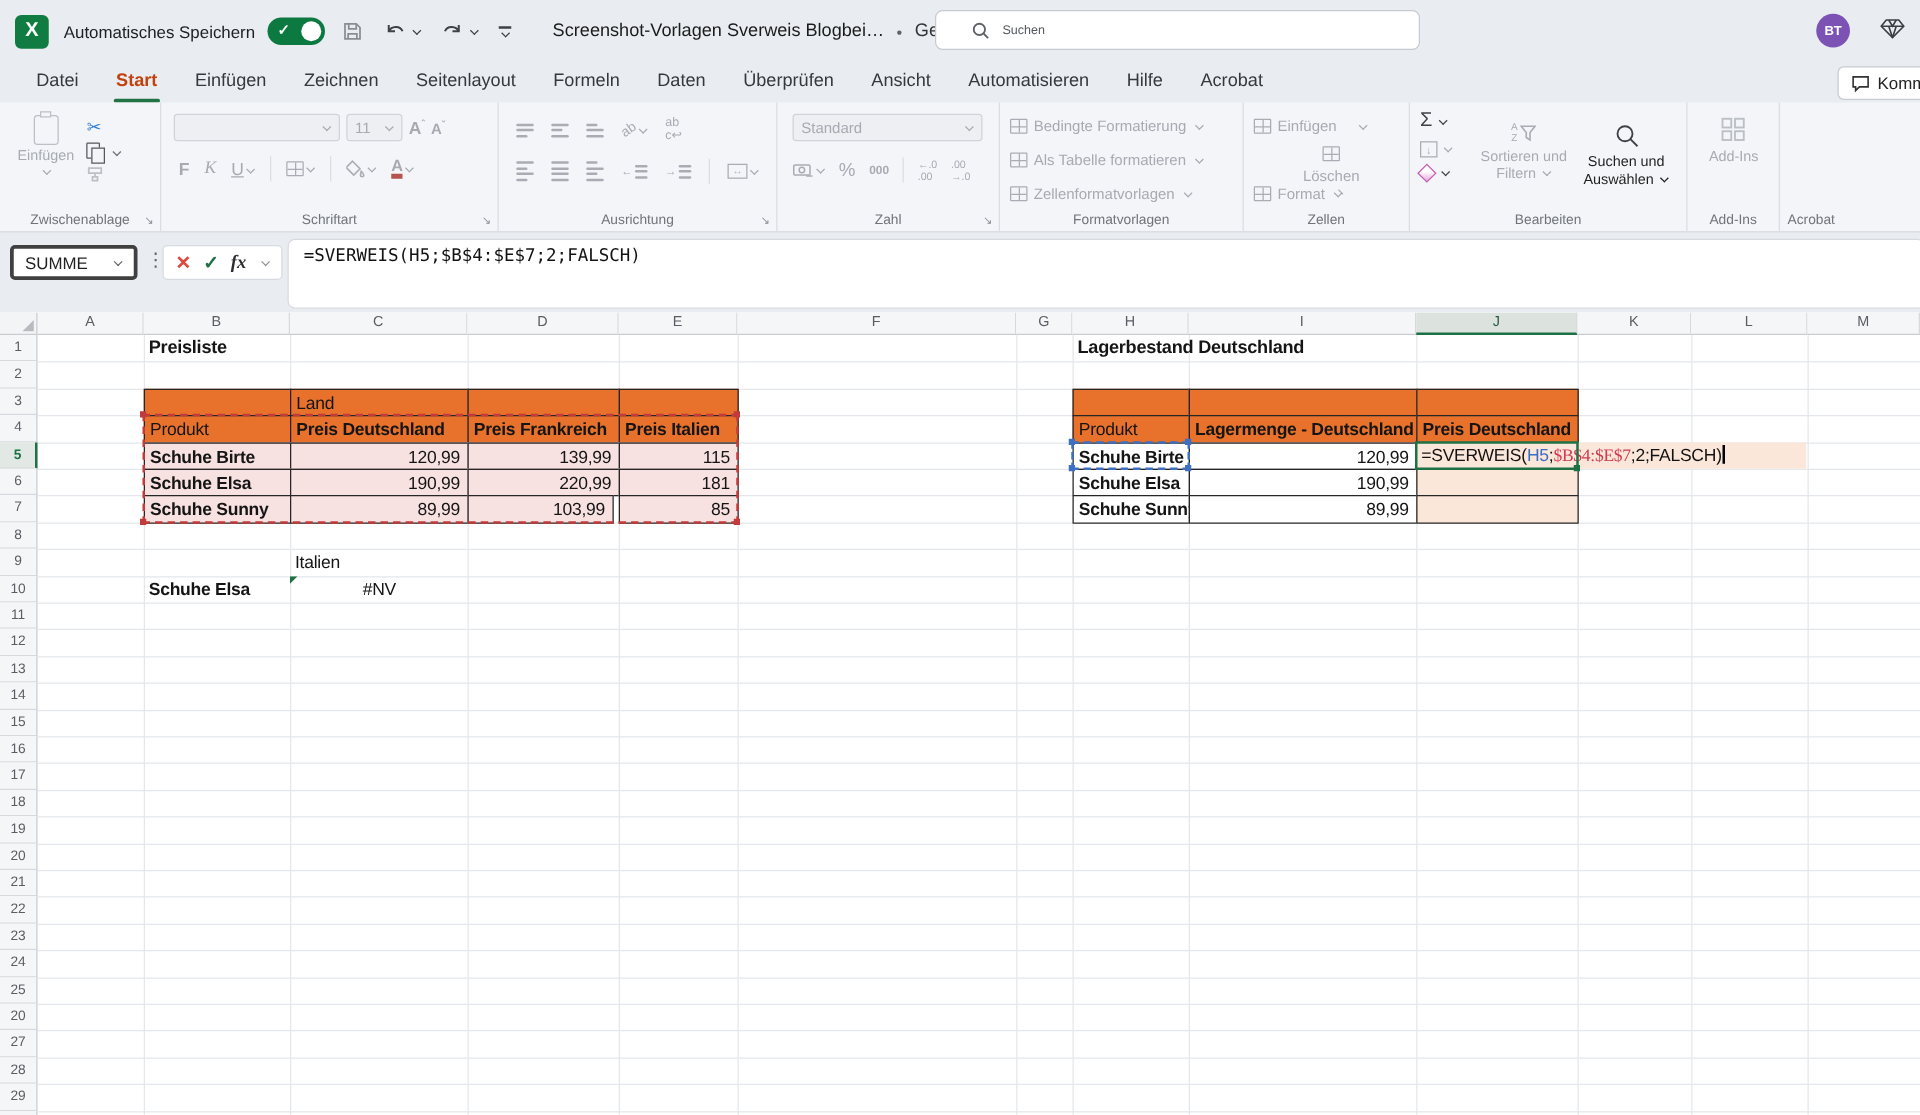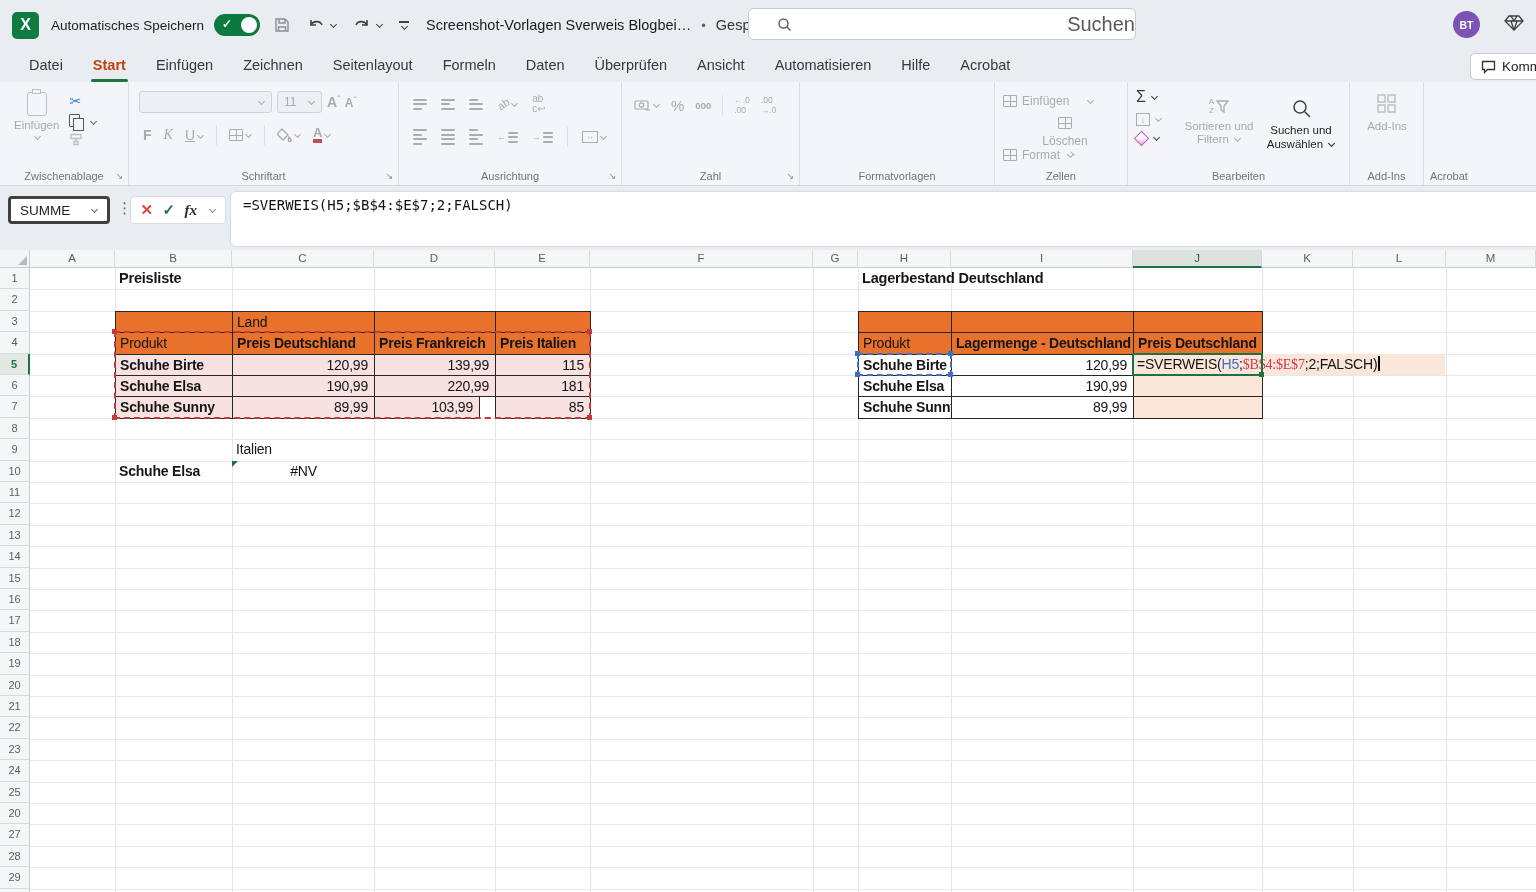--- a/index.html
+++ b/index.html
@@ -11,24 +11,24 @@
   .autosave-label { font-size:13.5px; color:#202124; margin-left:2px; }
   .toggle { width:46px; height:22px; border-radius:11px; background:#0C7A40; position:relative; cursor:pointer; flex:0 0 auto; }
   .toggle .tick { position:absolute; left:8px; top:3px; color:#fff; font-size:12px; font-weight:700; }
   .toggle .knob { position:absolute; right:3px; top:3px; width:16px; height:16px; border-radius:50%; background:#fff; }
   .qbtn { display:inline-flex; align-items:center; gap:3px; color:#3E4145; padding:2px 3px; }
   .qbtn svg { display:block; }
   .chv { display:inline-block; width:5px; height:5px; border-right:1.4px solid currentColor; border-bottom:1.4px solid currentColor; transform:rotate(45deg); margin:0 1px 2px 3px; }
   .custom { flex-direction:column; gap:1px; }
   .custom .bar { width:10px; height:2px; background:#3E4145; display:block; }
   .custom .chv { margin:0; }
-  .doctitle { font-size:14.5px; color:#1b1b1b; margin-left:4px; white-space:nowrap; }
+  .doctitle { font-size:14.5px; color:#1b1b1b; margin-left:20px; white-space:nowrap; }
   .titledot { color:#5f6368; font-size:13px; }
   .saved { font-size:14.5px; color:#333; display:inline-flex; align-items:center; }
-  .searchbox { position:absolute; left:748px; top:8px; width:388px; height:32px; background:#FFFFFF; border:1px solid #C6CBD1; border-radius:6px; display:flex; align-items:center; gap:10px; padding-left:28px; font-size:20px; color:#55595e;justify-content:space-between; }
+  .searchbox { position:absolute; left:748px; top:8px; width:388px; height:32px; background:#FFFFFF; border:1px solid #C6CBD1; border-radius:6px; display:flex; align-items:center; gap:10px; padding-left:28px; font-size:10px; color:#55595e; }
   .avatar { position:absolute; left:1453px; top:11px; width:27px; height:27px; border-radius:50%; background:#7C52B5; color:#fff; font-size:10.5px; font-weight:700; display:flex; align-items:center; justify-content:center; }
   .gem { position:absolute; left:1504px; top:14px; color:#3c3f43; }
 
   
   .tabrow { position:absolute; left:0; top:50px; width:1536px; height:32px; background:#E9EDF2; }
   .tabs { display:flex; height:32px; padding-left:14px; }
   .tab { padding:0 15px; line-height:30px; font-size:14.5px; color:#35383c; position:relative; cursor:pointer; white-space:nowrap; }
   .tab.active { color:#c2410c; font-weight:700; }
   .tab.active::after { content:""; position:absolute; left:13px; right:13px; bottom:0; height:3px; border-radius:2px; background:#217346; }
   .comments-btn { position:absolute; left:1470px; top:3px; height:27px; width:130px; background:#fff; border:1px solid #C6CBD1; border-radius:5px; display:flex; align-items:center; gap:6px; padding:0 10px; font-size:13.5px; color:#222; overflow:hidden; white-space:nowrap; }
@@ -305,40 +305,63 @@
       <span style="display:inline-flex;align-items:center;">
           <span style="width:16px;height:12px;border:1.3px solid #A9ADB3;font-size:8px;color:#A9ADB3;text-align:center;line-height:10px;">↔</span>
           <i class="chv dis"></i>
         </span>
     </div>
     <span class="launcher">↘</span>
     <div class="glabel">Ausrichtung</div>
   </div>
 
   <div class="rgroup" style="width:178px;">
+    <div style="padding:9px 0 0 12px;">
+      <div class="combo" style="width:152px;">
+          <span>Standard</span>
+          <i class="chv"></i>
+        </div>
+    </div>
     <div style="display:flex;gap:11px;padding:13px 0 0 12px;align-items:center;" class="dis">
       <span style="display:inline-flex;align-items:center;">
         <svg width="17" height="13" viewBox="0 0 17 13" fill="none" stroke="#A9ADB3" stroke-width="1.2">
           <rect x="1" y="2" width="13" height="8" rx="1"></rect>
             <circle cx="7.5" cy="6" r="2.2"></circle>
             <path d="M11 10.8h5"></path>
         </svg>
           <i class="chv"></i>
       </span>
       <span style="font-size:15px;">%</span>
       <span style="font-size:9.5px;font-weight:700;">000</span>
       <span style="width:1px;height:20px;background:#DADEE3;"></span>
       <span style="font-size:8.5px;">←.0<br>.00</span>
       <span style="font-size:8.5px;">.00<br>→.0</span>
     </div>
     <span class="launcher">↘</span>
     <div class="glabel">Zahl</div>
   </div>
 
   <div class="rgroup" style="width:195px;">
+    <div style="padding-top:8px;" class="dis">
+      <div class="stackrow">
+          <span class="grid-ico"></span>
+          <span>Bedingte Formatierung</span>
+          <i class="chv"></i>
+        </div>
+      <div class="stackrow" style="margin-top:5px;">
+          <span class="grid-ico"></span>
+          <span>Als Tabelle formatieren</span>
+          <i class="chv"></i>
+        </div>
+      <div class="stackrow" style="margin-top:5px;">
+          <span class="grid-ico"></span>
+          <span>Zellenformatvorlagen</span>
+          <i class="chv"></i>
+        </div>
+    </div>
     <div class="glabel">Formatvorlagen</div>
   </div>
 
   <div class="rgroup" style="width:133px;">
     <div style="padding-top:8px;" class="dis">
       <div class="stackrow">
           <span class="grid-ico"></span>
           <span>Einfügen</span>
           <i class="chv" style="margin-left:14px;"></i>
         </div>
@@ -524,21 +547,21 @@
     <div class="cell k-p" style="left: 115px; top: 103.6px; height: 22.4px; line-height: 20.4px; width: 118px;">Schuhe Birte</div>
     <div class="cell k-pn" style="left: 232px; top: 103.6px; height: 22.4px; line-height: 20.4px; width: 143px;">120,99</div>
     <div class="cell k-pn" style="left: 374px; top: 103.6px; height: 22.4px; line-height: 20.4px; width: 122px;">139,99</div>
     <div class="cell k-pn" style="left: 495px; top: 103.6px; height: 22.4px; line-height: 20.4px; width: 96px;">115</div>
     <div class="cell k-p" style="left: 115px; top: 125px; height: 22.4px; line-height: 20.4px; width: 118px;">Schuhe Elsa</div>
     <div class="cell k-pn" style="left: 232px; top: 125px; height: 22.4px; line-height: 20.4px; width: 143px;">190,99</div>
     <div class="cell k-pn" style="left: 374px; top: 125px; height: 22.4px; line-height: 20.4px; width: 122px;">220,99</div>
     <div class="cell k-pn" style="left: 495px; top: 125px; height: 22.4px; line-height: 20.4px; width: 96px;">181</div>
     <div class="cell k-p" style="left: 115px; top: 146.4px; height: 22.4px; line-height: 20.4px; width: 118px;">Schuhe Sunny</div>
     <div class="cell k-pn" style="left: 232px; top: 146.4px; height: 22.4px; line-height: 20.4px; width: 143px;">89,99</div>
-    <div class="cell k-pn" style="left: 374px; top: 146.4px; height: 22.4px; line-height: 20.4px; width: 106px;">103,99</div>
+    <div class="cell k-pn" style="left: 374px; top: 146.4px; height: 22.4px; line-height: 20.4px; width: 117px;">103,99</div>
     <div class="cell k-pn" style="left: 495px; top: 146.4px; height: 22.4px; line-height: 20.4px; width: 96px;">85</div>
     <div class="cell k-txt" style="left: 232px; top: 189.2px; height: 22.4px; line-height: 20.4px;">Italien</div>
     <div class="cell k-b" style="left: 115px; top: 210.6px; height: 22.4px; line-height: 20.4px;">Schuhe Elsa</div>
     <div class="cell k-err" style="left: 232px; top: 210.6px; height: 22.4px; line-height: 20.4px; width: 143px;">#NV</div>
     <div class="cell k-o" style="left: 858px; top: 60.8px; height: 22.4px; line-height: 20.4px; width: 94px;"></div>
     <div class="cell k-o" style="left: 951px; top: 60.8px; height: 22.4px; line-height: 20.4px; width: 183px;"></div>
     <div class="cell k-o" style="left: 1133px; top: 60.8px; height: 22.4px; line-height: 20.4px; width: 130px;"></div>
     <div class="cell k-o" style="left: 858px; top: 82.2px; height: 22.4px; line-height: 20.4px; width: 94px;">Produkt</div>
     <div class="cell k-ob" style="left: 951px; top: 82.2px; height: 22.4px; line-height: 20.4px; width: 183px;">Lagermenge - Deutschland</div>
     <div class="cell k-ob" style="left: 1133px; top: 82.2px; height: 22.4px; line-height: 20.4px; width: 130px;">Preis Deutschland</div>

